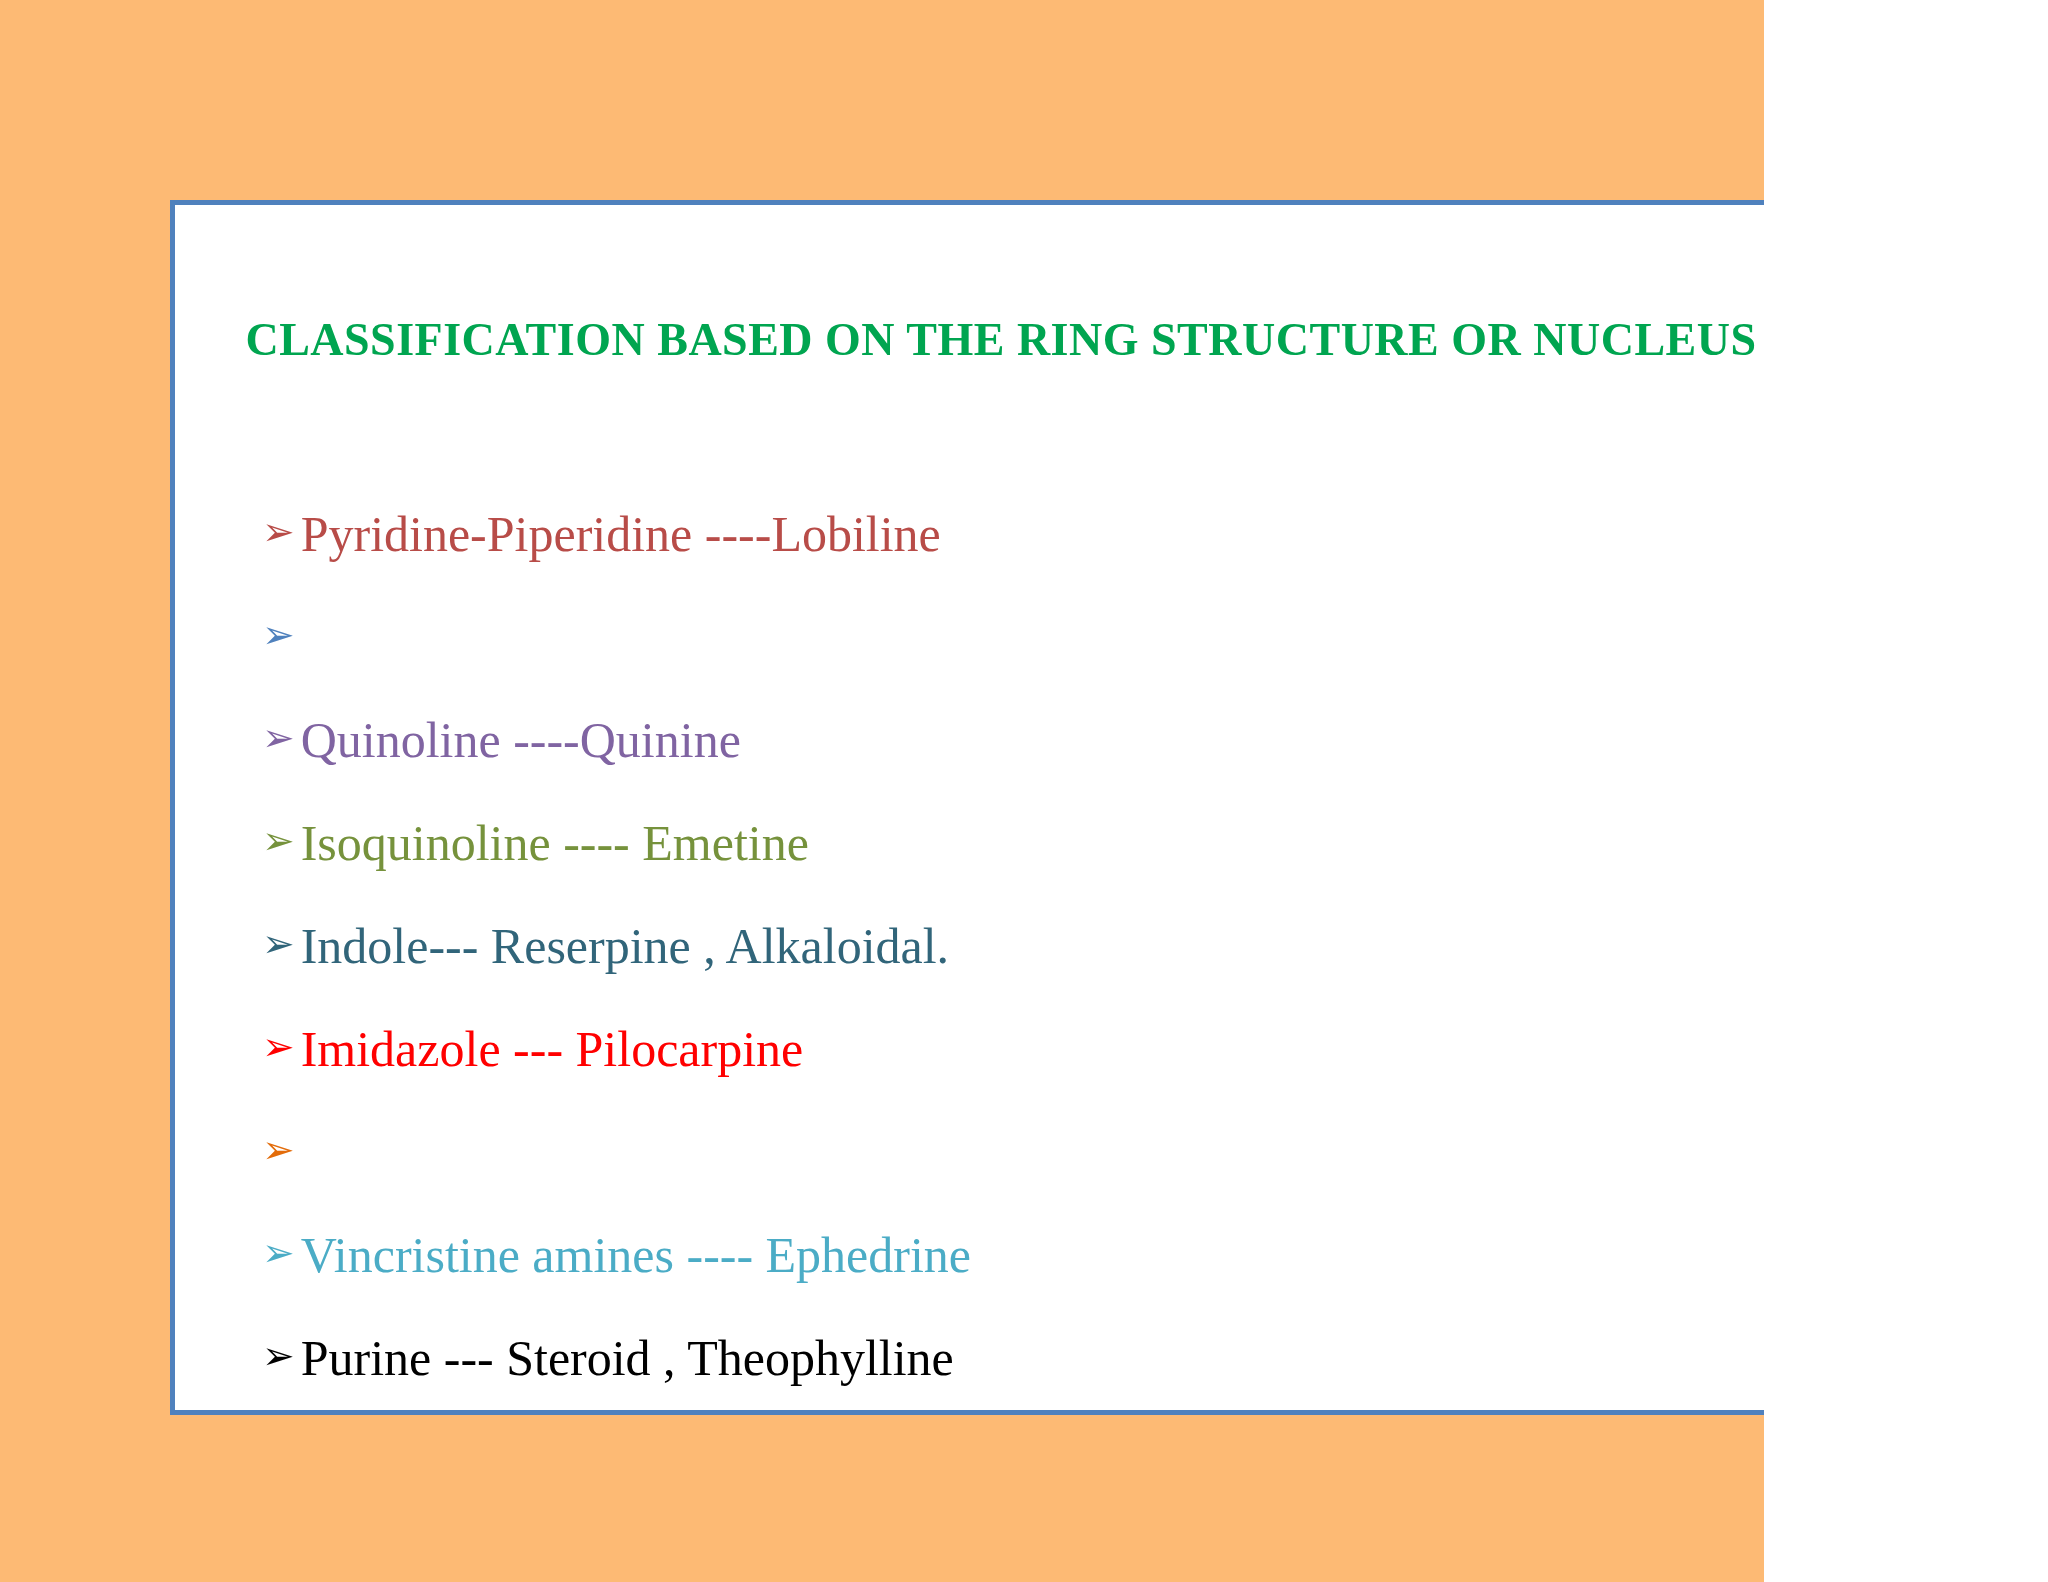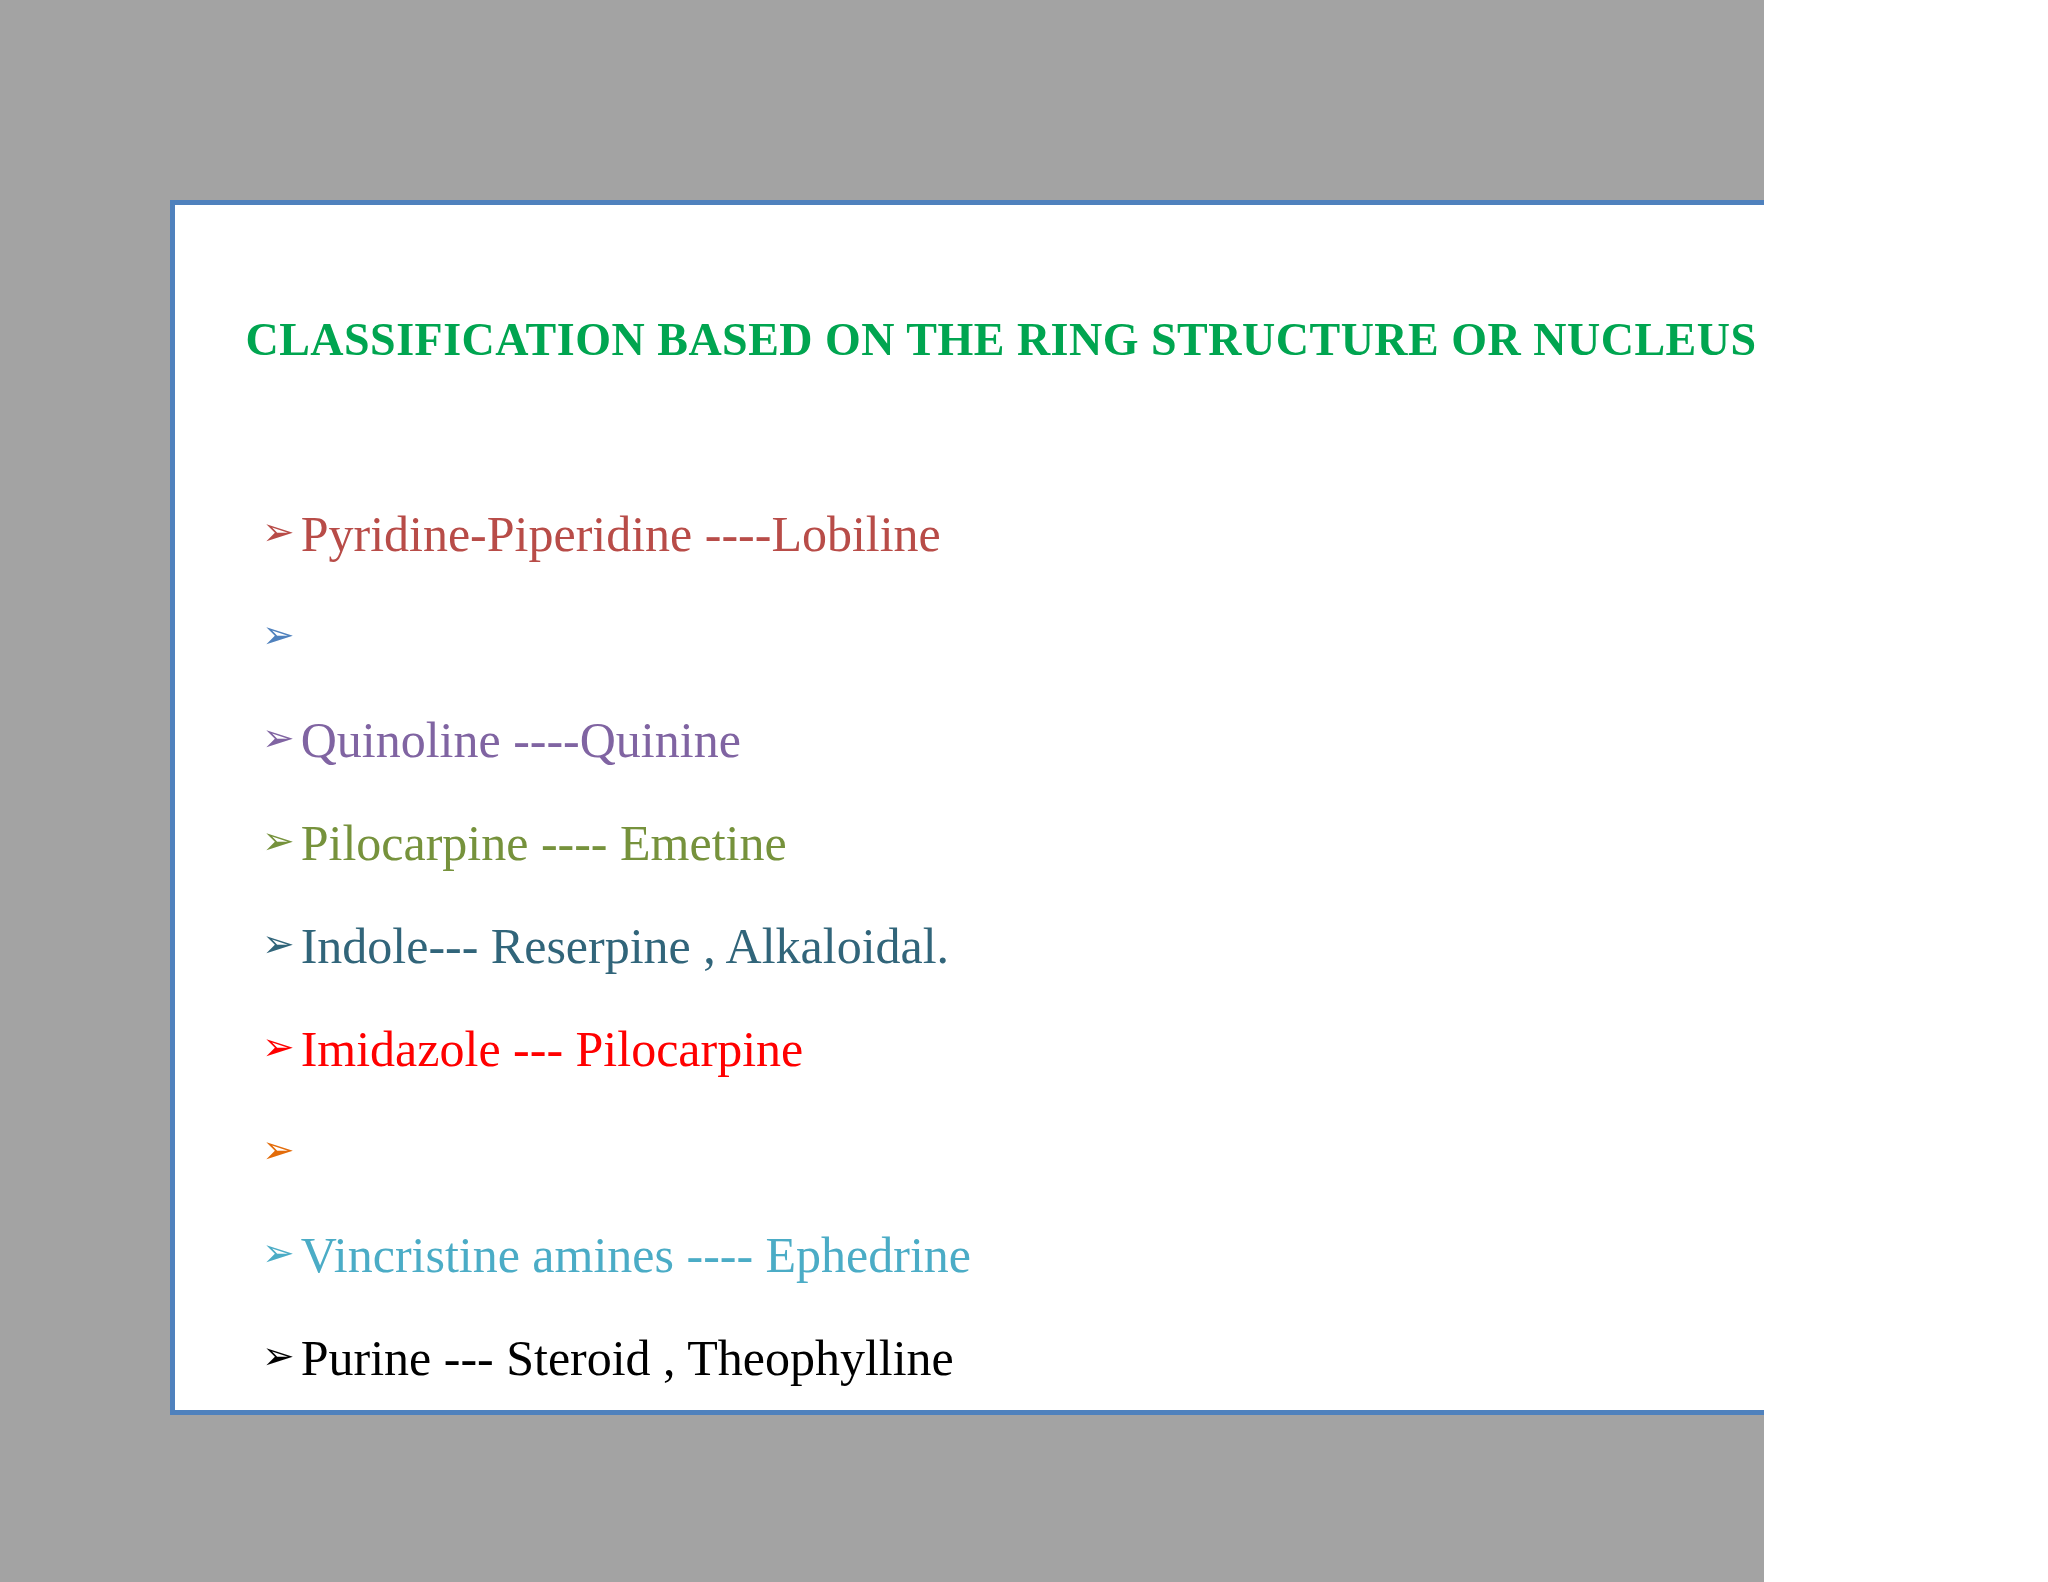--- a/index.html
+++ b/index.html
@@ -4,21 +4,21 @@
 <style>
   html, body {
     margin: 0;
     padding: 0;
     background: #ffffff;
   }
   .canvas {
     position: relative;
     width: 1764px;
     height: 1582px;
-    background: #a3a3a3;
+    background: #fdba74;
     font-family: "Liberation Serif", serif;
     overflow: hidden;
   }
   .frame {
     position: absolute;
     left: 170px;
     top: 200px;
     width: 1662px;
     height: 1215px;
     box-sizing: border-box;
@@ -77,21 +77,21 @@
     <span class="arrow">➢</span>
   </div>
 
   <div class="line" style="color: rgb(128, 100, 162);">
     <span class="arrow">➢</span>
     <span class="txt">Quinoline ----Quinine</span>
   </div>
 
   <div class="line" style="color: rgb(118, 146, 60);">
     <span class="arrow">➢</span>
-    <span class="txt">Pilocarpine ---- Emetine</span>
+    <span class="txt">Isoquinoline ---- Emetine</span>
   </div>
 
   <div class="line" style="color: rgb(49, 101, 122);">
     <span class="arrow">➢</span>
     <span class="txt">Indole--- Reserpine , Alkaloidal.</span>
   </div>
 
   <div class="line" style="color: rgb(255, 0, 0);">
     <span class="arrow">➢</span>
     <span class="txt">Imidazole --- Pilocarpine</span>

